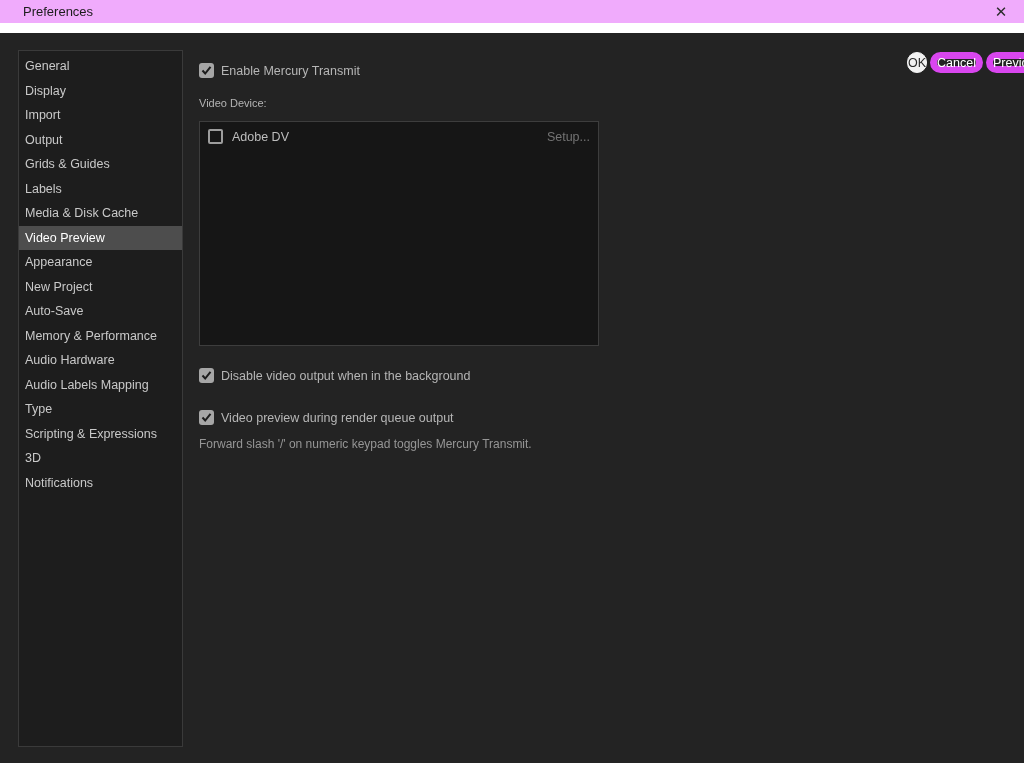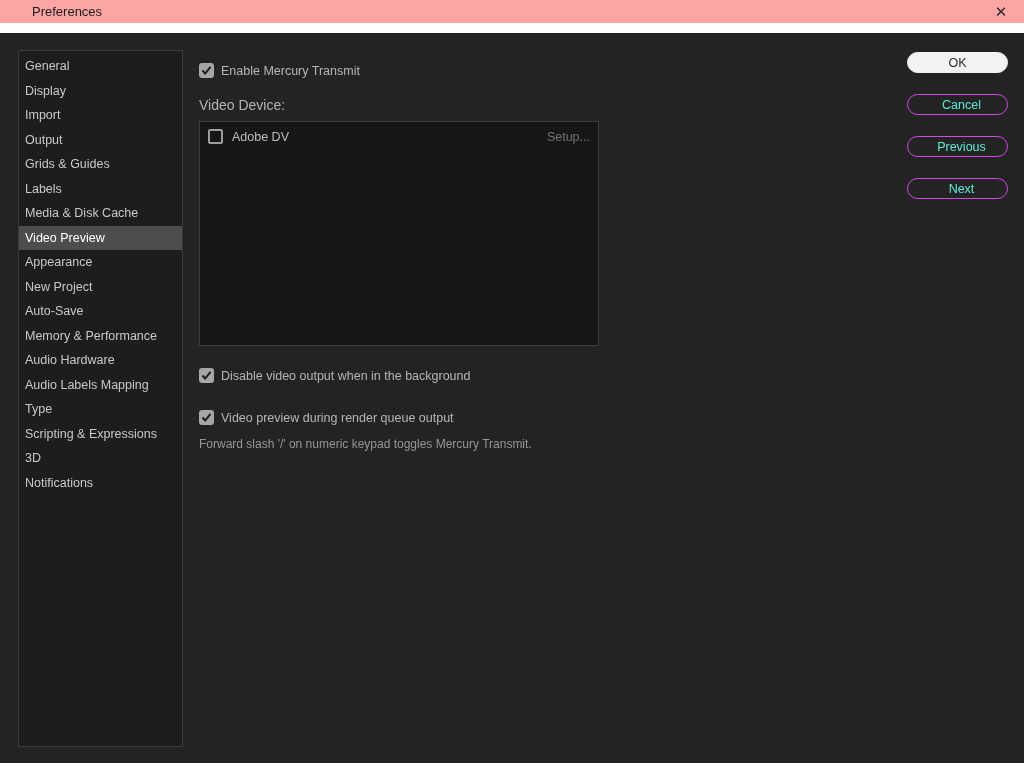--- a/index.html
+++ b/index.html
@@ -7,25 +7,25 @@
     width: 1024px; height: 763px;
     font-family: "Liberation Sans", "DejaVu Sans", sans-serif;
     background: #ffffff;
     overflow: hidden;
     -webkit-font-smoothing: antialiased;
   }
 
   
   .titlebar {
     height: 23px;
-    background: #fca5a5;
+    background: #f0abfc;
     display: flex;
     align-items: center;
     justify-content: space-between;
-    padding: 0 12px 0 32px;
+    padding: 0 12px 0 23px;
   }
   .titlebar .title {
     font-size: 13px;
     color: #1c1c1c;
   }
   .close-btn {
     width: 22px; height: 22px;
     display: flex; align-items: center; justify-content: center;
     font-size: 15px;
     color: #2b2b2b;
@@ -71,21 +71,21 @@
     left: 199px; top: 0;
     width: 500px;
   }
   .row {
     position: absolute;
     display: flex;
     align-items: center;
     gap: 7px;
   }
   .row-mercury   { left: 0; top: 30px; }
-  .label-videodevice { position: absolute; left: 0; top: 64px; font-size: 14px; color: #b4b4b4; }
+  .label-videodevice { position: absolute; left: 0; top: 64px; font-size: 11px; color: #b4b4b4; }
   .row-disable   { left: 0; top: 335px; }
   .row-render    { left: 0; top: 377px; }
   .hint {
     position: absolute;
     left: 0; top: 404px;
     font-size: 12px;
     color: #969696;
     white-space: nowrap;
   }
   .cb-label {
@@ -134,43 +134,42 @@
     color: #737373;
     cursor: pointer;
   }
 
   
   .btn-stack {
     position: absolute;
     left: 907px; top: 19px;
     width: 101px;
     display: flex;
-    flex-direction: column;
-    gap: 21px;
+    flex-direction: row;
+    gap: 3px;
   }
   .btn {
     height: 21px;
     border-radius: 11px;
     display: flex;
     align-items: center;
     justify-content: center;
     font-size: 12.5px;
     cursor: pointer;
     user-select: none;
   }
   .btn.primary {
     background: #f2f2f2;
     color: #2b2b2b;
     border: 1px solid #f2f2f2;
   }
   .btn.secondary {
     background: transparent;
-    border: 1px solid #d946ef;
-    color: #5eead4;
-    padding-left: 8px;
+    border: 7px solid #d946ef;
+    color: #ffffff;
   }
 </style>
 </head>
 <body>
 
 <div class="titlebar">
   <span class="title">Preferences</span>
   <span class="close-btn">✕</span>
 </div>
 

